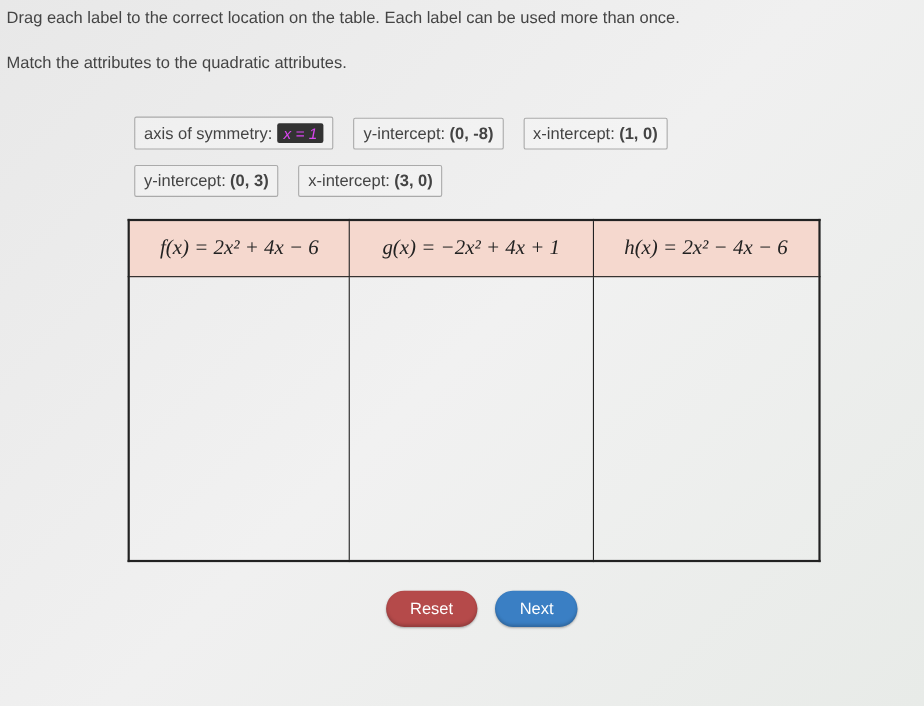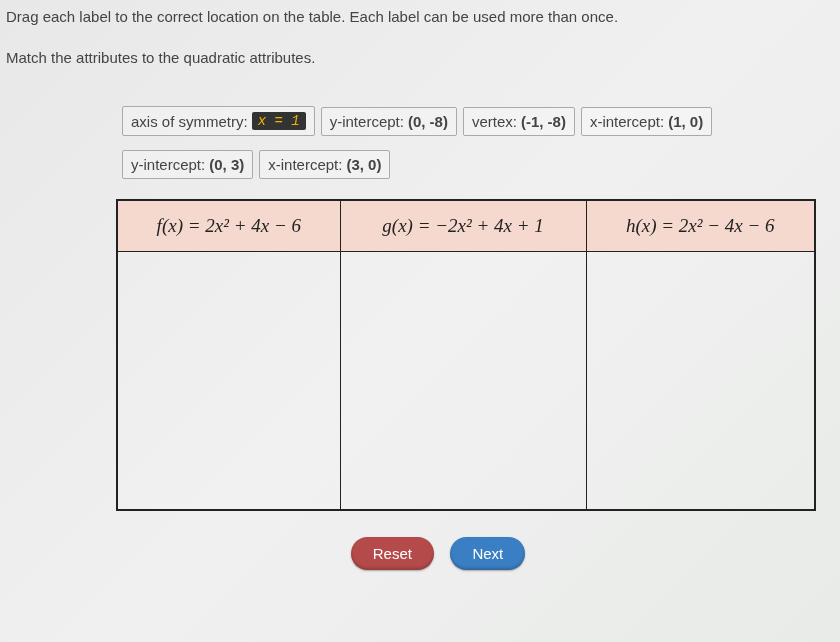--- a/index.html
+++ b/index.html
@@ -23,52 +23,52 @@
     .instruction-2 {
       font-size: 15px;
       color: #444;
       padding: 24px 6px 0 6px;
     }
     .labels-area {
       padding: 40px 0 0 122px;
     }
     .label-row {
       display: flex;
-      gap: 6px;
+      gap: 18px;
       margin-bottom: 14px;
       align-items: center;
     }
     .drag-label {
       border: 1px solid #aaa;
       border-radius: 2px;
       background: rgba(255,255,255,0.25);
       padding: 5px 8px;
       font-size: 15px;
       color: #444;
       cursor: grab;
       display: inline-flex;
       align-items: center;
     }
     .drag-label .val {
       font-weight: bold;
       margin-left: 4px;
     }
     .math-box {
       background: #333;
-      color: #eab308;
+      color: #d946ef;
       font-style: italic;
-      font-family: Liberation Mono, monospace;
+      font-family: Liberation Sans, sans-serif;
       padding: 1px 6px;
       border-radius: 2px;
       margin-left: 4px;
       font-size: 14px;
     }
     .table-wrap {
       margin: 20px 0 0 116px;
-      width: 700px;
+      width: 630px;
     }
     table {
       border-collapse: collapse;
       width: 100%;
       border: 2px solid #222;
     }
     th, td {
       border: 1px solid #222;
     }
     th {
@@ -121,24 +121,20 @@
   <div class="label-row">
     <div class="drag-label">
       <span>axis of symmetry:</span>
       <span class="math-box">x = 1</span>
     </div>
     <div class="drag-label">
       <span>y-intercept:</span>
       <span class="val">(0, -8)</span>
     </div>
     <div class="drag-label">
-      <span>vertex:</span>
-      <span class="val">(-1, -8)</span>
-    </div>
-    <div class="drag-label">
       <span>x-intercept:</span>
       <span class="val">(1, 0)</span>
     </div>
   </div>
   <div class="label-row">
     <div class="drag-label">
       <span>y-intercept:</span>
       <span class="val">(0, 3)</span>
     </div>
     <div class="drag-label">

